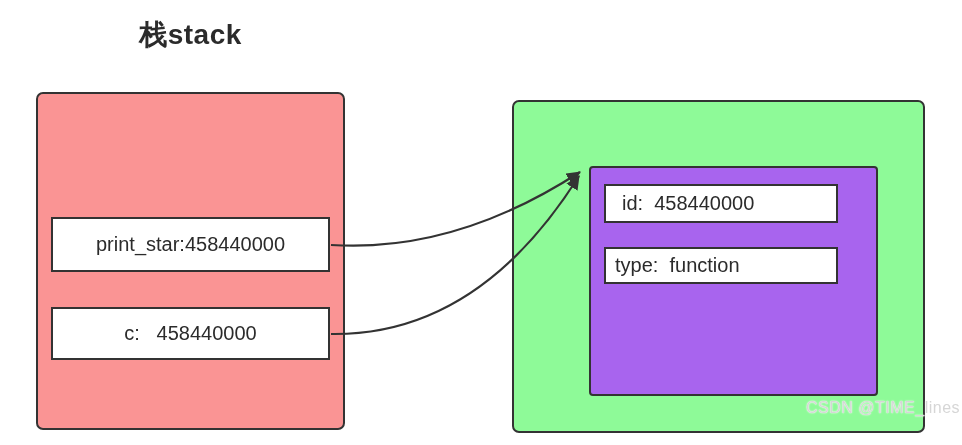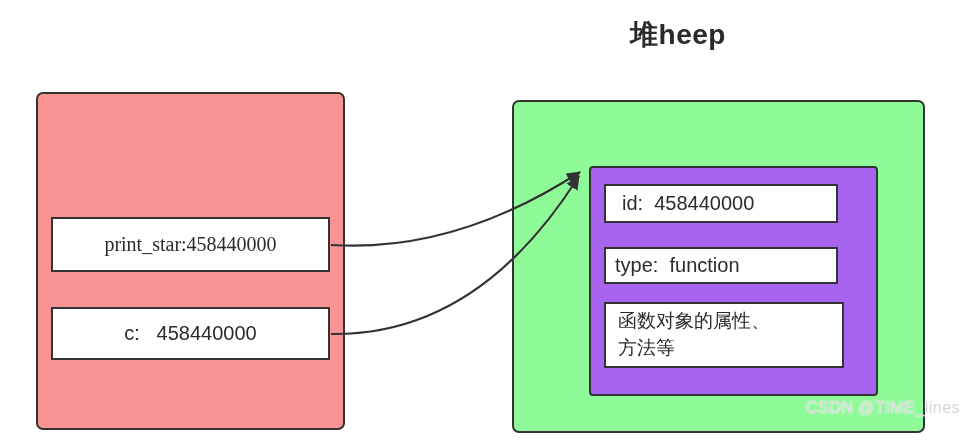--- a/index.html
+++ b/index.html
@@ -53,21 +53,21 @@
     background: var(--cell-fill, #ffffff);
     border: 2px solid var(--border, #333333);
     display: flex;
     align-items: center;
     font-size: 20px;
     color: var(--text, #2b2b2b);
     white-space: pre;
   }
   .cell.centered { justify-content: center; }
 
-  .stack-cell-1 { left: 51px; top: 217px; width: 279px; height: 55px; font-family: Liberation Serif, serif; }
+  .stack-cell-1 { left: 51px; top: 217px; width: 279px; height: 55px; }
   .stack-cell-2 { left: 51px; top: 307px; width: 279px; height: 53px; }
 
   .field-id   { left: 604px; top: 184px; width: 234px; height: 39px; padding-left: 16px; }
   .field-type { left: 604px; top: 247px; width: 234px; height: 37px; padding-left: 9px; }
   .field-desc {
     left: 604px; top: 302px; width: 240px; height: 66px;
     padding: 4px 10px 0 12px;
     font-size: 19px;
     line-height: 1.4;
     align-items: flex-start;
@@ -93,39 +93,37 @@
     text-shadow: 0 0 2px rgba(255,255,255,0.9), 0 0 1px rgba(255,255,255,0.9);
     letter-spacing: 0.5px;
     white-space: pre;
   }
 </style>
 </head>
 <body>
 
 <div class="canvas">
 
+  <div class="title stack-title">栈stack</div>
 
-  <div class="title heap-title">堆heep</div>
 
   <div class="region stack-box"></div>
 
   <div class="region heap-box"></div>
 
   <div class="region object-box"></div>
 
   <div class="cell centered stack-cell-1">print_star:458440000</div>
 
   <div class="cell centered stack-cell-2">c:   458440000</div>
 
   <div class="cell field-id">id:  458440000</div>
 
   <div class="cell field-type">type:  function</div>
 
-  <div class="cell field-desc">函数对象的属性、
-方法等</div>
 
   <svg class="arrows" width="962" height="445" viewBox="0 0 962 445">
     <defs>
       <marker id="arrowhead" markerWidth="9" markerHeight="8" refX="6" refY="3" orient="auto">
         <path d="M0,0 L6.5,3 L0,6 Z" fill="#333333"></path>
       </marker>
     </defs>
     <path class="arrow-path" d="M331,245 Q455,253 580,172" marker-end="url(#arrowhead)"></path>
     <path class="arrow-path" d="M331,334 Q478,336 579,176" marker-end="url(#arrowhead)"></path>
   </svg>

